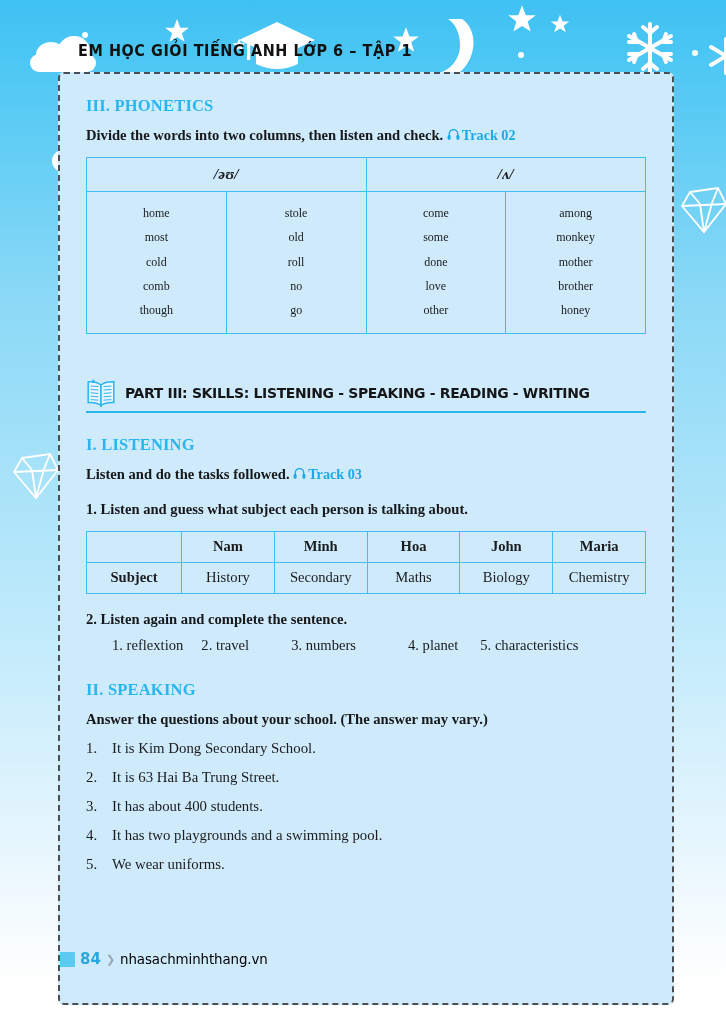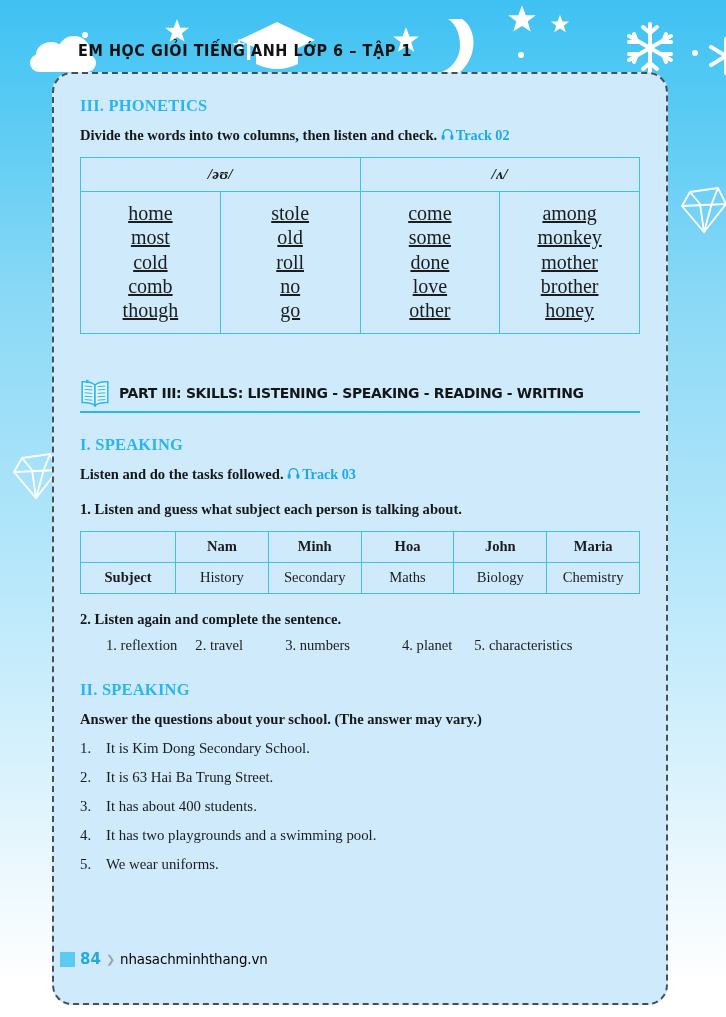--- a/index.html
+++ b/index.html
@@ -48,26 +48,26 @@
     color: #111111;
     white-space: nowrap;
     transform: scaleX(0.93);
     transform-origin: left center;
     z-index: 6;
   }
 
   
   .panel {
     position: absolute;
-    left: 52px;
+    left: 58px;
     top: 72px;
     width: 616px;
     height: 933px;
     border: 2px dashed #4a4f56;
-    border-radius: 20px;
+    border-radius: 6px;
     background: #cfeafb;
     z-index: 4;
   }
 
   .panel-inner {
     position: absolute;
     left: 0; top: 0; right: 0; bottom: 0;
     padding: 22px 26px 0 26px;
   }
 
@@ -118,24 +118,23 @@
   .phon-table th {
     font-weight: bold;
     font-size: 15.5px;
     padding: 7px 0 8px 0;
     font-family: "DejaVu Sans", sans-serif;
     font-style: italic;
     letter-spacing: 0.3px;
   }
   .phon-cell {
     padding: 9px 0 11px 0;
-    font-size: 20px;
+    font-size: 12px;
     line-height: 24.3px;
     vertical-align: top;
-    text-decoration: underline;
   }
 
   
   .part-banner {
     margin-top: 45px;
     display: flex;
     align-items: center;
     gap: 9px;
     border-bottom: 2.5px solid #29b6ef;
     padding-bottom: 4px;
@@ -373,21 +372,21 @@
         <line x1="17.6" y1="7.6" x2="25.4" y2="7" stroke-width="1"></line>
         <line x1="17.6" y1="11" x2="25.4" y2="10.4" stroke-width="1"></line>
         <line x1="17.6" y1="14.4" x2="25.4" y2="13.8" stroke-width="1"></line>
         <line x1="17.6" y1="17.8" x2="25.4" y2="17.2" stroke-width="1"></line>
         <line x1="17.6" y1="21.2" x2="25.4" y2="20.6" stroke-width="1"></line>
         <rect x="6.2" y="0.8" width="2.4" height="3" fill="#29b6ef" stroke="none"></rect>
       </svg>
       <div class="part-banner-text">PART III: SKILLS: LISTENING - SPEAKING - READING - WRITING</div>
     </div>
 
-    <div class="sec-heading" style="margin-top:22px;">I. SPEAKING</div>
+    <div class="sec-heading" style="margin-top:22px;">I. LISTENING</div>
 
     <div class="instruction">
       <span>Listen and do the tasks followed.</span>
       <span class="track-tag">
         <svg class="hp-icon" width="13" height="13" viewBox="0 0 16 16" fill="#1aa9e8">
           <path d="M8 1.2 C4.4 1.2 2 3.9 2 7.2 L2 10.4 L3.6 10.4 L3.6 7.2 C3.6 4.8 5.5 2.9 8 2.9 C10.5 2.9 12.4 4.8 12.4 7.2 L12.4 10.4 L14 10.4 L14 7.2 C14 3.9 11.6 1.2 8 1.2 Z"></path>
           <rect x="0.8" y="8.6" width="3.6" height="5.8" rx="1.6"></rect>
           <rect x="11.6" y="8.6" width="3.6" height="5.8" rx="1.6"></rect>
         </svg><span>Track 03</span>
       </span>

